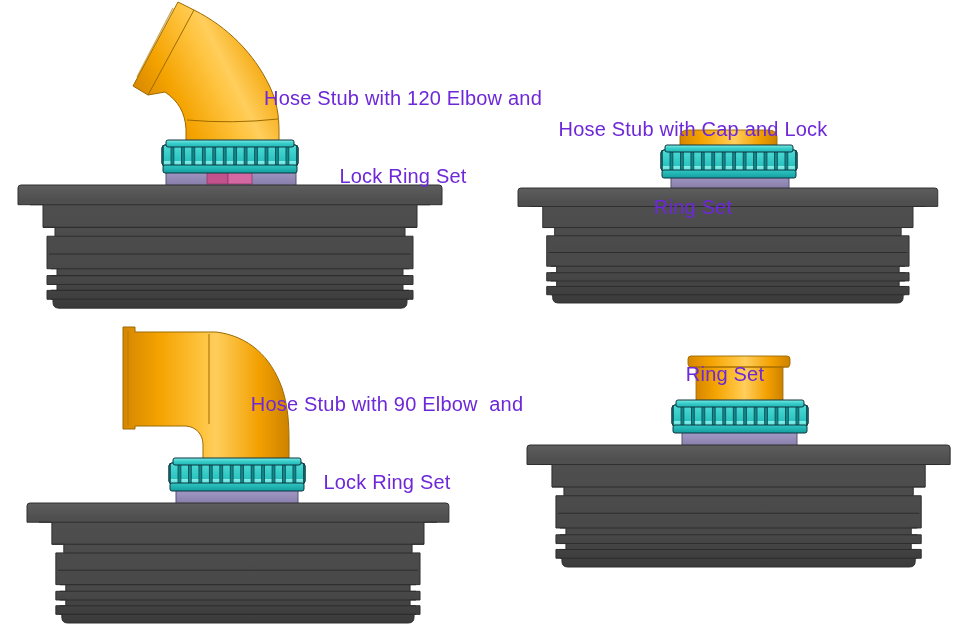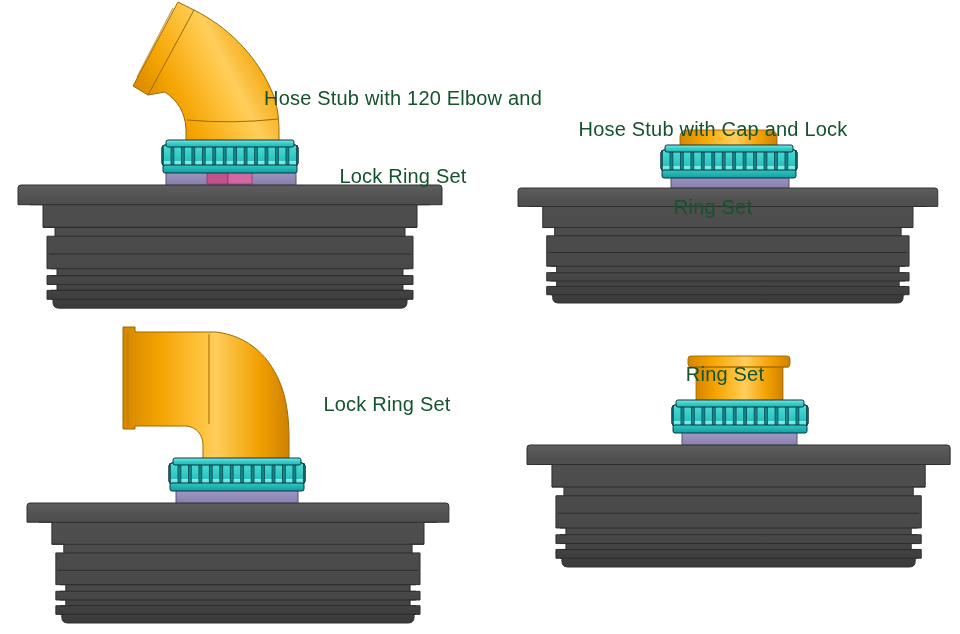--- a/index.html
+++ b/index.html
@@ -9,26 +9,26 @@
     overflow:hidden;
     background:#ffffff;
     font-family:"Liberation Sans", sans-serif;
   }
   #cad-svg{position:absolute;left:0;top:0;}
   .cad-label{
     position:absolute;
     text-align:center;
     font-size:20px;
     line-height:26px;
-    color:#14532d;
+    color:#6d28d9;
     letter-spacing:0.2px;
     white-space:pre-wrap;
   }
   #label-elbow120{left:238px;top:33px;width:330px;}
-  #label-cap{left:560px;top:64px;width:306px;}
+  #label-cap{left:540px;top:64px;width:306px;}
   #label-elbow90{left:222px;top:339px;width:330px;}
   #label-tube{left:566px;top:309px;width:318px;}
 </style>
 </head>
 <body>
 
 <div id="stage">
 
   <svg id="cad-svg" width="960" height="634" viewBox="0 0 960 634">
     <defs>
@@ -141,20 +141,21 @@
     <div>Hose Stub with 120 Elbow and</div>
     <div>Lock Ring Set</div>
   </div>
 
   <div class="cad-label" id="label-cap">
     <div>Hose Stub with Cap and Lock</div>
     <div>Ring Set</div>
   </div>
 
   <div class="cad-label" id="label-elbow90">
+    <div>Hose Stub with 90 Elbow  and</div>
     <div>Lock Ring Set</div>
   </div>
 
   <div class="cad-label" id="label-tube">
     <div>Ring Set</div>
   </div>
 
 </div>
 
 </body></html>

